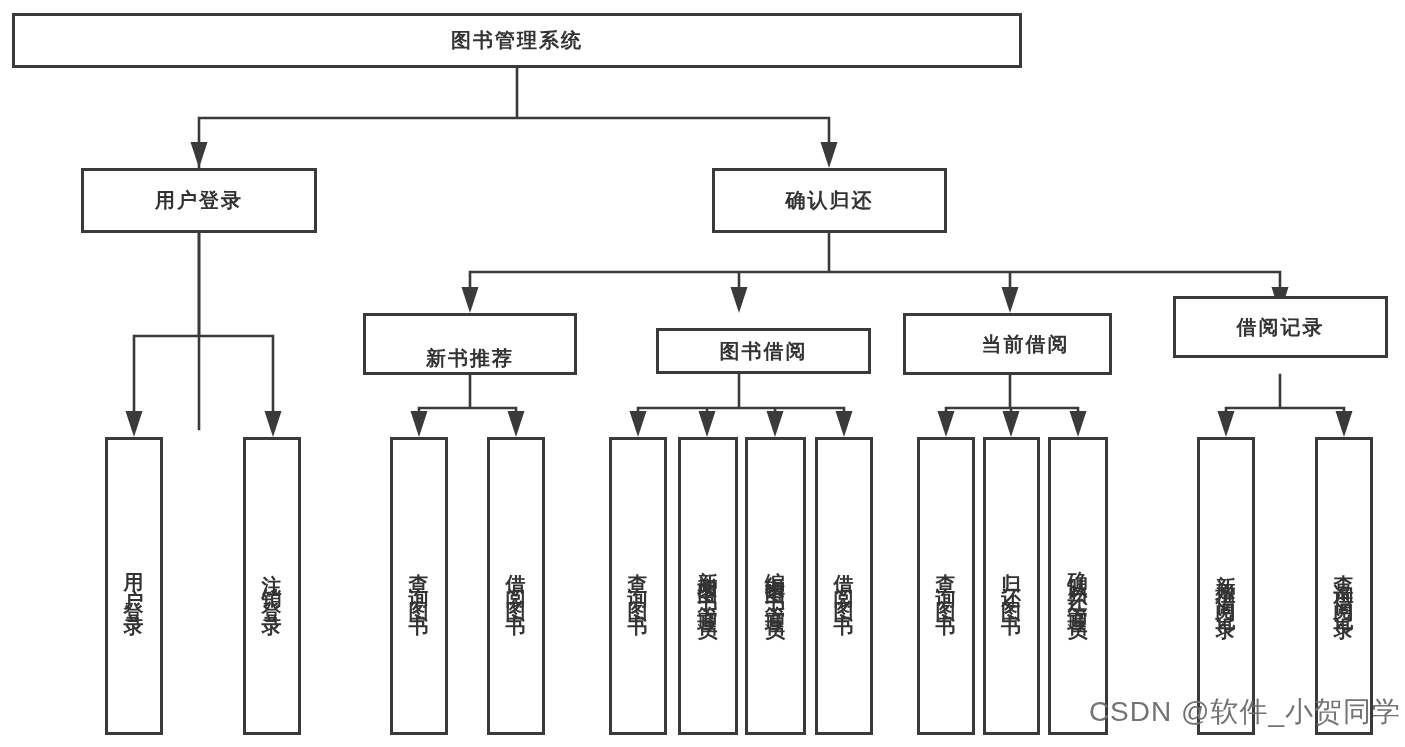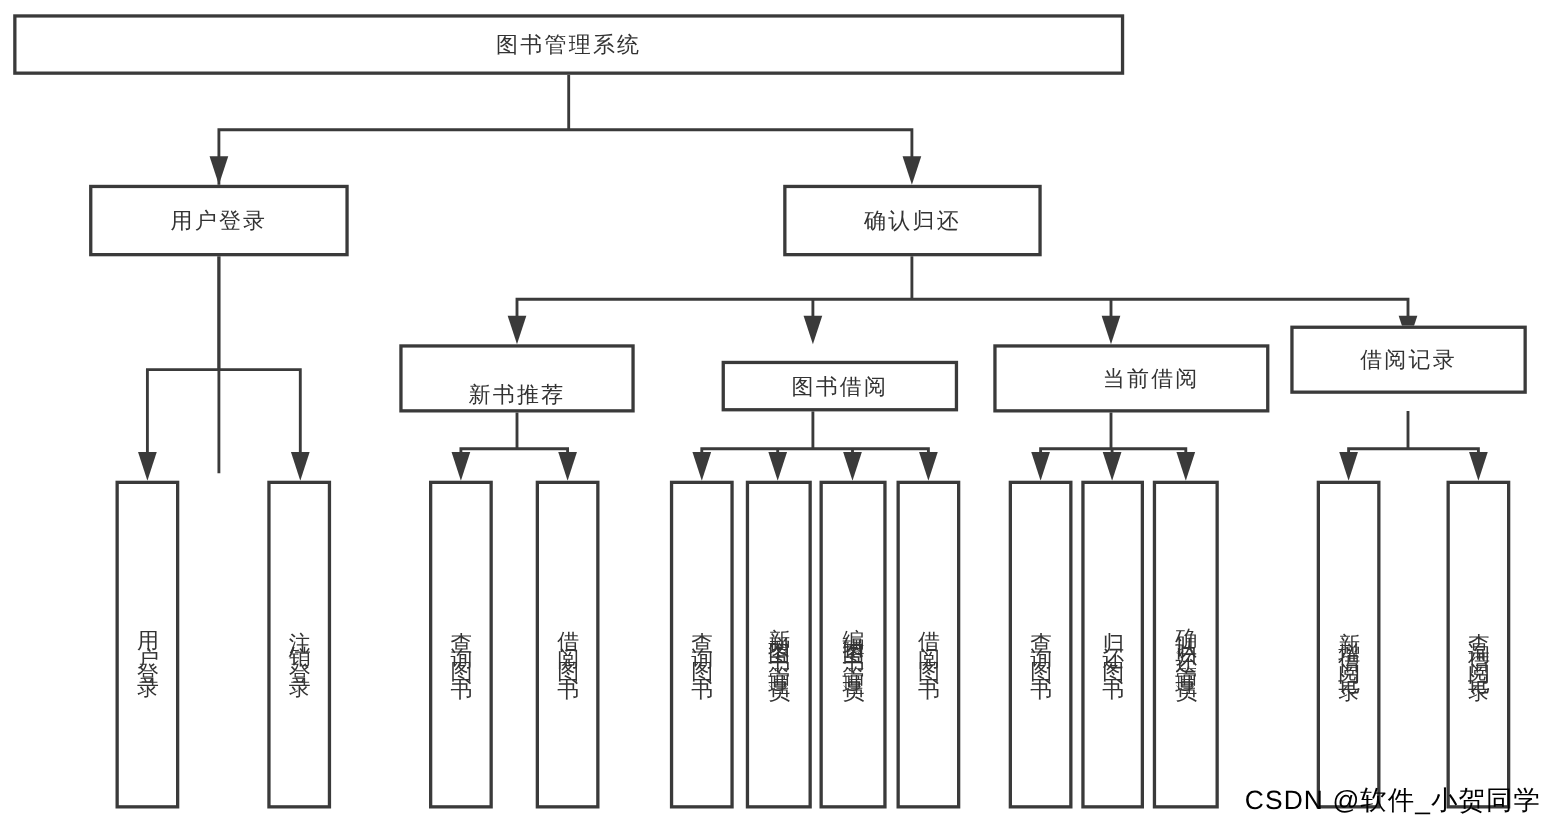--- a/index.html
+++ b/index.html
@@ -27,20 +27,21 @@
   .node {
     position: absolute;
     box-sizing: border-box;
     background: #ffffff;
     border: 3px solid #3a3a3a;
     display: flex;
     align-items: center;
     justify-content: center;
     z-index: 2;
     color: #333333;
+    font-weight: bold;
   }
   .node.h { font-size: 20px; letter-spacing: 2px; }
   .leaf {
     top: 437px;
     height: 298px;
     width: 58px;
   }
   .vtext {
     writing-mode: vertical-rl;
     text-orientation: mixed;
@@ -48,24 +49,24 @@
     line-height: 1;
     color: #333333;
     white-space: nowrap;
   }
   .ls14 { letter-spacing: 14px; }
   .ls9  { letter-spacing: 9px; }
   .ls7  { letter-spacing: 7px; }
   .watermark {
     position: absolute;
     right: 4px;
-    bottom: 4px;
+    bottom: 16px;
     z-index: 3;
-    font-size: 24px;
-    color: #000000;
+    font-size: 28px;
+    color: #737373;
     letter-spacing: 1px;
     white-space: nowrap;
   }
 </style>
 </head>
 <body>
 
 <div class="stage">
 
   <svg class="connectors" viewBox="0 0 1405 747" fill="none" stroke="#3a3a3a" stroke-width="2.6" stroke-linecap="square">
@@ -128,21 +129,21 @@
   <div class="node h" style="left:712px; top:168px; width:235px; height:65px;">
     <span>确认归还</span>
   </div>
 
   <div class="node h" style="left:363px; top:313px; width:214px; height:62px;align-items:flex-end;">
     <span>新书推荐</span>
   </div>
   <div class="node h" style="left:632px; top:328px; width:215px; height:46px;margin-left:24px;">
     <span>图书借阅</span>
   </div>
-  <div class="node h" style="left:903px; top:313px; width:251px; height:62px;padding-left:36px;">
+  <div class="node h" style="left:903px; top:313px; width:209px; height:62px;padding-left:36px;">
     <span>当前借阅</span>
   </div>
   <div class="node h" style="left:1173px; top:296px; width:215px; height:62px;">
     <span>借阅记录</span>
   </div>
 
   <div class="node leaf" style="left:105px;">
     <span class="vtext ls14">用户登录</span>
   </div>
   <div class="node leaf" style="left:243px;">

